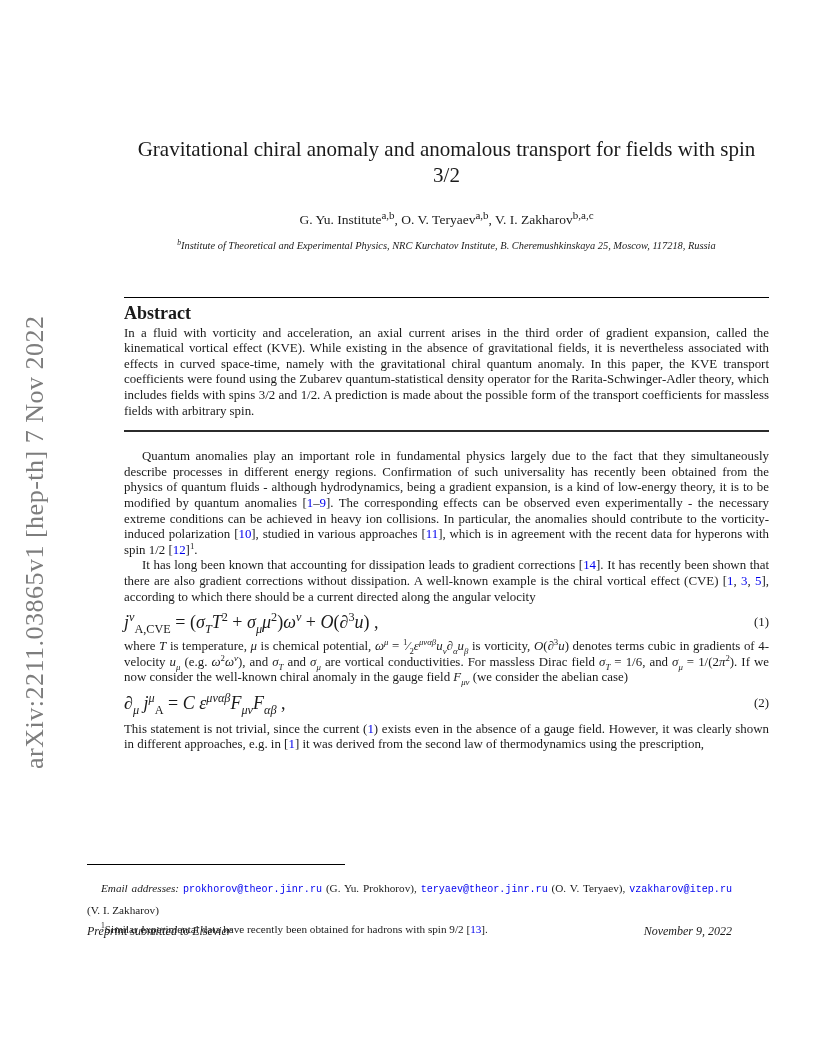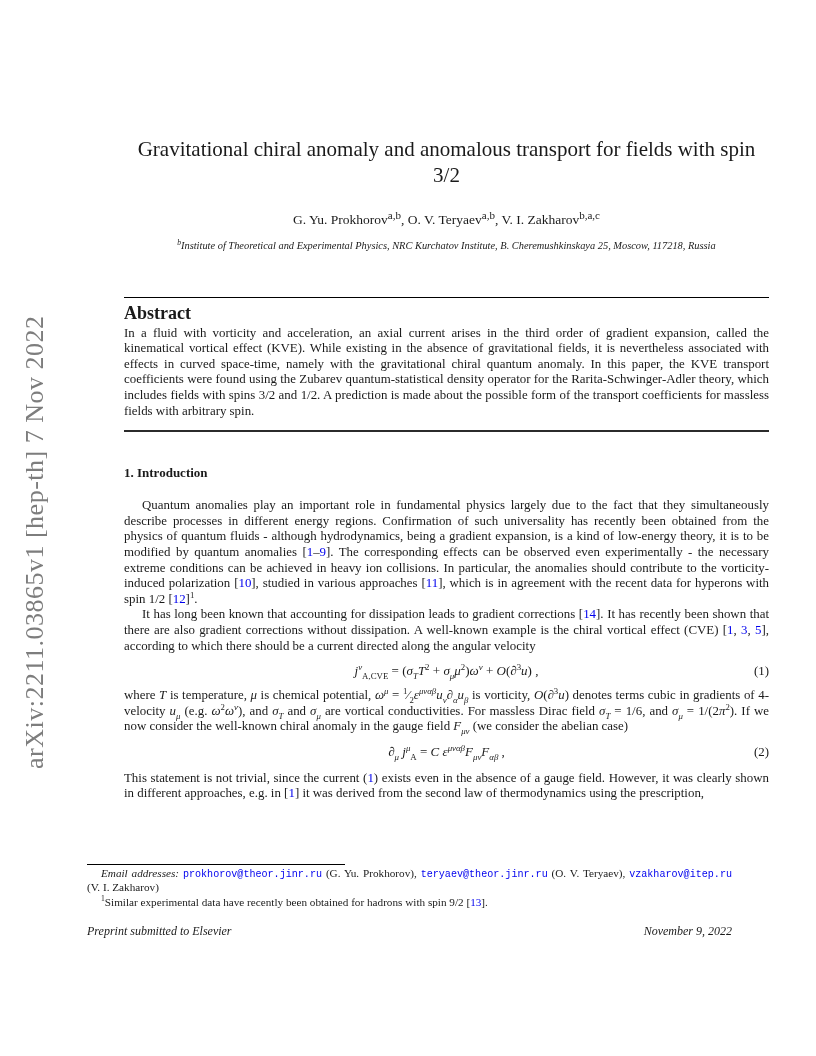--- a/index.html
+++ b/index.html
@@ -23,60 +23,59 @@
   .affils sup{ font-size:7.5px; }
   .rule1{ margin-top:44px; border:0; border-top:1px solid #000; height:0; }
   .abstract-h{ margin-top:7px; font-weight:bold; font-size:18px; line-height:16px; }
   .para{ text-align:justify; line-height:15.6px; margin:0; }
   .abstract-body{ margin-top:5px; }
   .rule2{ margin-top:11px; border:0; border-top:2px solid #2b2b2b; height:0; }
   .intro-h{ margin-top:33px; font-weight:bold; font-size:13px; }
   .p-indent{ text-indent:18px; }
   .p1{ margin-top:17px; }
   .eqrow{ position:relative; margin:6px 0; height:22px; line-height:22px; }
-  .eqbody{ text-align:center; font-size:13px; }
+  .eqbody{ font-size:18px; }
   .eqnum{ position:absolute; right:0; top:0; }
   .eq3row{ margin-top:12px; }
   .p5{ margin-top:8px; }
   sup,sub{ line-height:0; font-size:0.68em; }
   .seg-m, .seg-msup, .seg-msub, .seg-em{ font-style:italic; }
   .seg-c{ color:var(--cite); }
   .seg-mono{ font-family:"Liberation Mono", monospace; font-size:0.9em; color:var(--cite); }
   .fnblock{ position:absolute; left:87px; top:864px; width:645px; font-size:11.2px; }
   .fnrule{ border:0; border-top:1px solid #000; width:258px; margin:0; }
-  .fn-emails{ margin-top:2px; line-height:13px; text-align:justify; text-indent:14px; }
+  .fn-emails{ margin-top:13px; line-height:21px; text-align:justify; text-indent:14px; }
   .fn-note{ margin-top:1px; line-height:14.5px; text-indent:14px; }
   .pagefoot{ position:absolute; left:87px; top:924px; width:645px;
     display:flex; justify-content:space-between; font-style:italic; font-size:12px; }
 </style>
 </head>
 <body>
 
 <div class="page">
 
   <div class="watermark">arXiv:2211.03865v1  [hep-th]  7 Nov 2022</div>
 
   <div class="content">
 
     <div class="title">Gravitational chiral anomaly and anomalous transport for fields with spin 3/2</div>
 
-    <div class="authors"><span class="seg-t">G. Yu. Prokhorov</span><sup class="seg-sup">a,b</sup><span class="seg-t">, O. V. Teryaev</span><sup class="seg-sup">a,b</sup><span class="seg-t">, V. I. Zakharov</span><sup class="seg-sup">b,a,c</sup></div>
+    <div class="authors"><span class="seg-t">G. Yu. Institute</span><sup class="seg-sup">a,b</sup><span class="seg-t">, O. V. Teryaev</span><sup class="seg-sup">a,b</sup><span class="seg-t">, V. I. Zakharov</span><sup class="seg-sup">b,a,c</sup></div>
 
     <div class="affils">
       <div><sup class="seg-sup">b</sup><span class="seg-t">Institute of Theoretical and Experimental Physics, NRC Kurchatov Institute, B. Cheremushkinskaya 25, Moscow, 117218, Russia</span></div>
     </div>
 
     <hr class="rule1">
 
     <div class="abstract-h">Abstract</div>
     <p class="para abstract-body">In a fluid with vorticity and acceleration, an axial current arises in the third order of gradient expansion, called the kinematical vortical effect (KVE). While existing in the absence of gravitational fields, it is nevertheless associated with effects in curved space-time, namely with the gravitational chiral quantum anomaly. In this paper, the KVE transport coefficients were found using the Zubarev quantum-statistical density operator for the Rarita-Schwinger-Adler theory, which includes fields with spins 3/2 and 1/2. A prediction is made about the possible form of the transport coefficients for massless fields with arbitrary spin.</p>
 
     <hr class="rule2">
 
-    <div class="intro-h">1. Introduction</div>
 
     <p class="para p-indent p1"><span class="seg-t">Quantum anomalies play an important role in fundamental physics largely due to the fact that they simultaneously describe processes in different energy regions. Confirmation of such universality has recently been obtained from the physics of quantum fluids - although hydrodynamics, being a gradient expansion, is a kind of low-energy theory, it is to be modified by quantum anomalies [</span><span class="seg-c">1</span><span class="seg-t">–</span><span class="seg-c">9</span><span class="seg-t">]. The corresponding effects can be observed even experimentally - the necessary extreme conditions can be achieved in heavy ion collisions. In particular, the anomalies should contribute to the vorticity-induced polarization [</span><span class="seg-c">10</span><span class="seg-t">], studied in various approaches [</span><span class="seg-c">11</span><span class="seg-t">], which is in agreement with the recent data for hyperons with spin 1/2 [</span><span class="seg-c">12</span><span class="seg-t">]</span><sup class="seg-sup">1</sup><span class="seg-t">.</span></p>
     <p class="para p-indent"><span class="seg-t">It has long been known that accounting for dissipation leads to gradient corrections [</span><span class="seg-c">14</span><span class="seg-t">]. It has recently been shown that there are also gradient corrections without dissipation. A well-known example is the chiral vortical effect (CVE) [</span><span class="seg-c">1</span><span class="seg-t">, </span><span class="seg-c">3</span><span class="seg-t">, </span><span class="seg-c">5</span><span class="seg-t">], according to which there should be a current directed along the angular velocity</span></p>
 
     <div class="eqrow">
       <div class="eqbody"><span class="seg-m">j</span><sup class="seg-msup">ν</sup><sub class="seg-sub">A,CVE</sub><span class="seg-t"> = (</span><span class="seg-m">σ</span><sub class="seg-msub">T</sub><span class="seg-m">T</span><sup class="seg-sup">2</sup><span class="seg-t"> + </span><span class="seg-m">σ</span><sub class="seg-msub">μ</sub><span class="seg-m">μ</span><sup class="seg-sup">2</sup><span class="seg-t">)</span><span class="seg-m">ω</span><sup class="seg-msup">ν</sup><span class="seg-t"> + </span><span class="seg-m">O</span><span class="seg-t">(</span><span class="seg-m">∂</span><sup class="seg-sup">3</sup><span class="seg-m">u</span><span class="seg-t">) ,</span></div>
       <span class="eqnum">(1)</span>
     </div>
 
     <p class="para"><span class="seg-t">where </span><span class="seg-m">T</span><span class="seg-t"> is temperature, </span><span class="seg-m">μ</span><span class="seg-t"> is chemical potential, </span><span class="seg-m">ω</span><sup class="seg-msup">μ</sup><span class="seg-t"> = </span><sup class="seg-sup">1</sup><span class="seg-t">⁄</span><sub class="seg-sub">2</sub><span class="seg-m">ε</span><sup class="seg-msup">μναβ</sup><span class="seg-m">u</span><sub class="seg-msub">ν</sub><span class="seg-m">∂</span><sub class="seg-msub">α</sub><span class="seg-m">u</span><sub class="seg-msub">β</sub><span class="seg-t"> is vorticity, </span><span class="seg-m">O</span><span class="seg-t">(</span><span class="seg-m">∂</span><sup class="seg-sup">3</sup><span class="seg-m">u</span><span class="seg-t">) denotes terms cubic in gradients of 4-velocity </span><span class="seg-m">u</span><sub class="seg-msub">μ</sub><span class="seg-t"> (e.g. </span><span class="seg-m">ω</span><sup class="seg-sup">2</sup><span class="seg-m">ω</span><sup class="seg-msup">ν</sup><span class="seg-t">), and </span><span class="seg-m">σ</span><sub class="seg-msub">T</sub><span class="seg-t"> and </span><span class="seg-m">σ</span><sub class="seg-msub">μ</sub><span class="seg-t"> are vortical conductivities. For massless Dirac field </span><span class="seg-m">σ</span><sub class="seg-msub">T</sub><span class="seg-t"> = 1/6, and </span><span class="seg-m">σ</span><sub class="seg-msub">μ</sub><span class="seg-t"> = 1/(2</span><span class="seg-m">π</span><sup class="seg-sup">2</sup><span class="seg-t">). If we now consider the well-known chiral anomaly in the gauge field </span><span class="seg-m">F</span><sub class="seg-msub">μν</sub><span class="seg-t"> (we consider the abelian case)</span></p>

